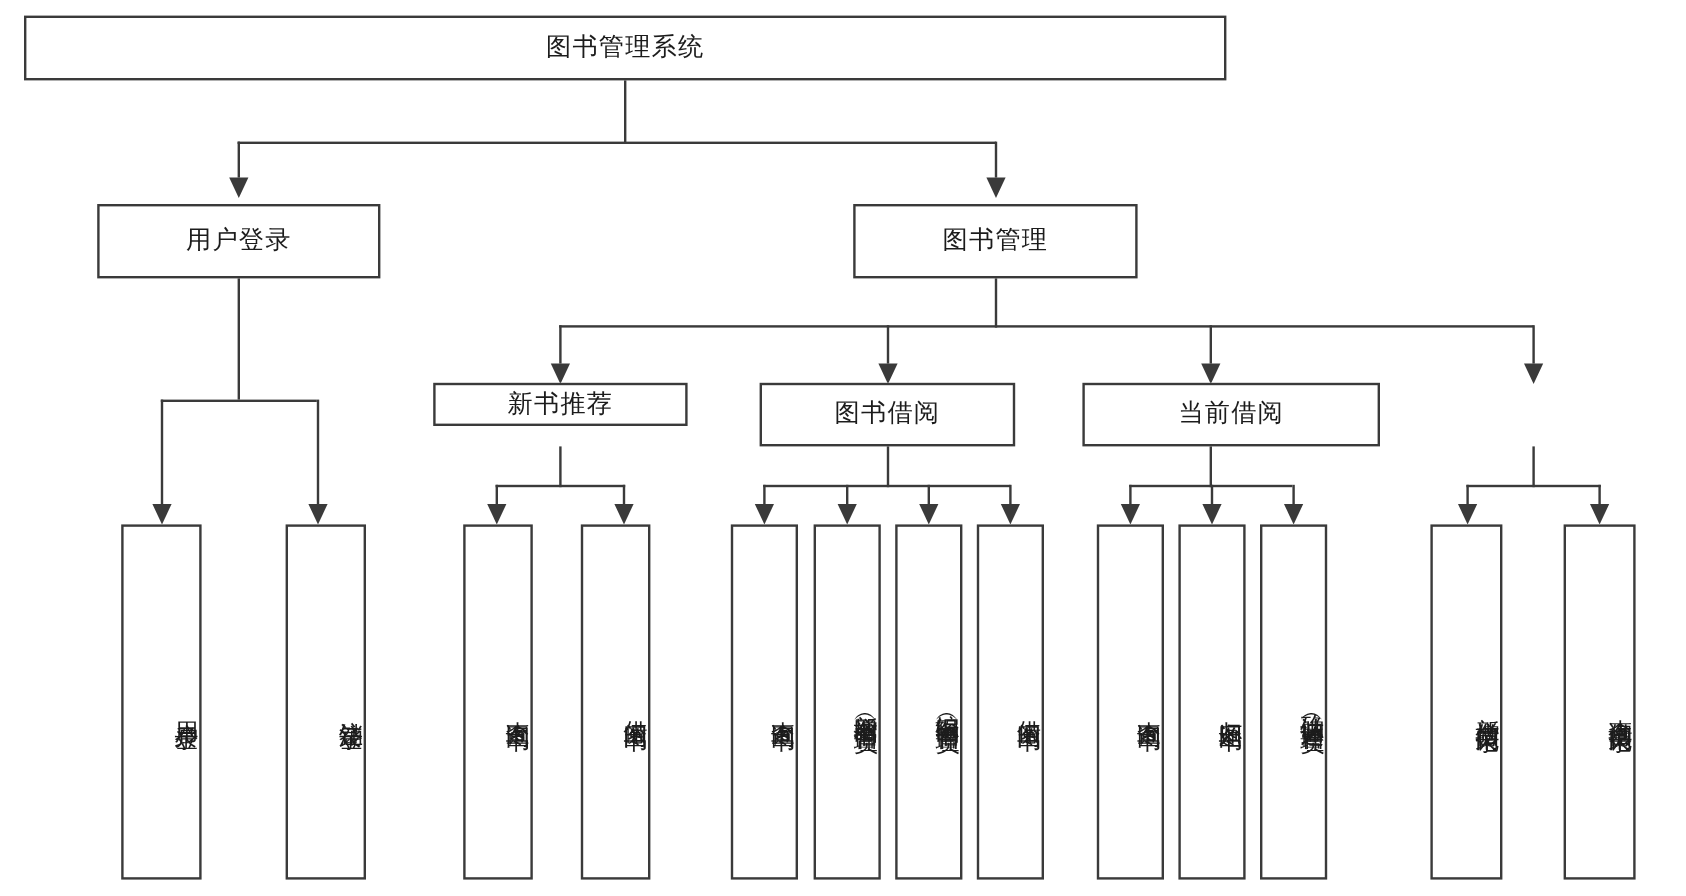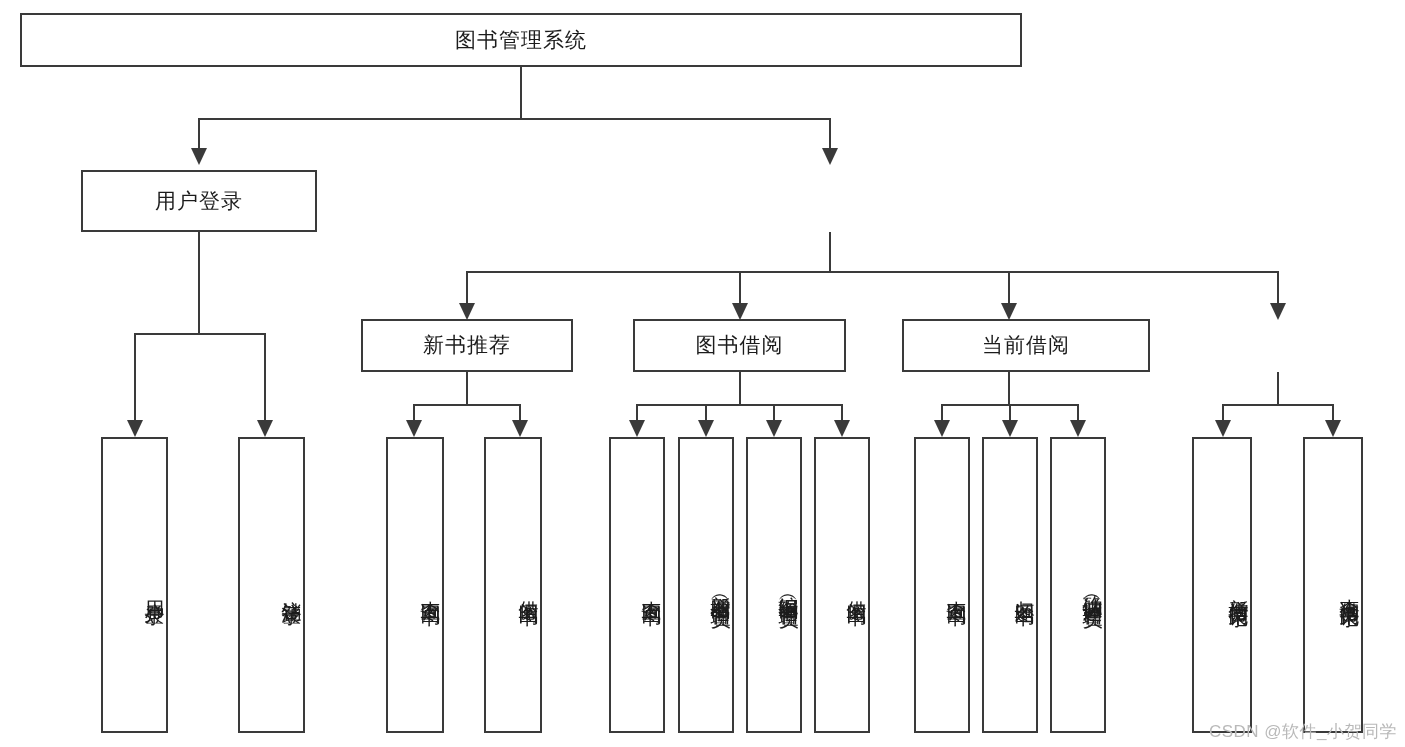--- a/index.html
+++ b/index.html
@@ -94,20 +94,23 @@
 
   <div class="vline" style="left:198px; top:118px; height:30px;"></div>
   <div class="arrow" style="left:191px; top:148px;"></div>
   <div class="vline" style="left:829px; top:118px; height:30px;"></div>
   <div class="arrow" style="left:822px; top:148px;"></div>
 
   <div class="node h" style="left:81px; top:170px; width:236px; height:62px;">
     <span class="lbl">用户登录</span>
   </div>
 
+  <div class="node h" style="left:711px; top:170px; width:237px; height:62px;">
+    <span class="lbl">图书管理</span>
+  </div>
 
   <div class="vline" style="left:198px; top:232px; height:101px;"></div>
   <div class="hline" style="left:134px; top:333px; width:130px;"></div>
   <div class="vline" style="left:134px; top:333px; height:87px;"></div>
   <div class="arrow" style="left:127px; top:420px;"></div>
   <div class="vline" style="left:264px; top:333px; height:87px;"></div>
   <div class="arrow" style="left:257px; top:420px;"></div>
 
   <div class="vline" style="left:829px; top:232px; height:41px;"></div>
   <div class="hline" style="left:466px; top:271px; width:812px;"></div>
@@ -117,21 +120,21 @@
 
   <div class="vline" style="left:739px; top:271px; height:32px;"></div>
   <div class="arrow" style="left:732px; top:303px;"></div>
 
   <div class="vline" style="left:1008px; top:271px; height:32px;"></div>
   <div class="arrow" style="left:1001px; top:303px;"></div>
 
   <div class="vline" style="left:1277px; top:271px; height:32px;"></div>
   <div class="arrow" style="left:1270px; top:303px;"></div>
 
-  <div class="node h" style="left:361px; top:319px; width:212px; height:53px;">
+  <div class="node h" style="left:361px; top:319px; width:212px; height:36px;">
     <span class="lbl">新书推荐</span>
   </div>
   <div class="node h" style="left:633px; top:319px; width:213px; height:53px;">
     <span class="lbl">图书借阅</span>
   </div>
   <div class="node h" style="left:902px; top:319px; width:248px; height:53px;">
     <span class="lbl">当前借阅</span>
   </div>
 
   <div class="vline" style="left:466px; top:372px; width:2px; height:34px;"></div>
@@ -205,15 +208,14 @@
     <span class="lbl">确认归还（管理员）</span>
   </div>
 
   <div class="node v" style="left:1192px; top:437px; width:60px; height:296px;">
     <span class="lbl">新增借阅记录</span>
   </div>
   <div class="node v" style="left:1303px; top:437px; width:60px; height:296px;">
     <span class="lbl">查询借阅记录</span>
   </div>
 
-  <div id="watermark">CSDN @软件_小贺同学</div>
 
 </div>
 
 </body></html>

